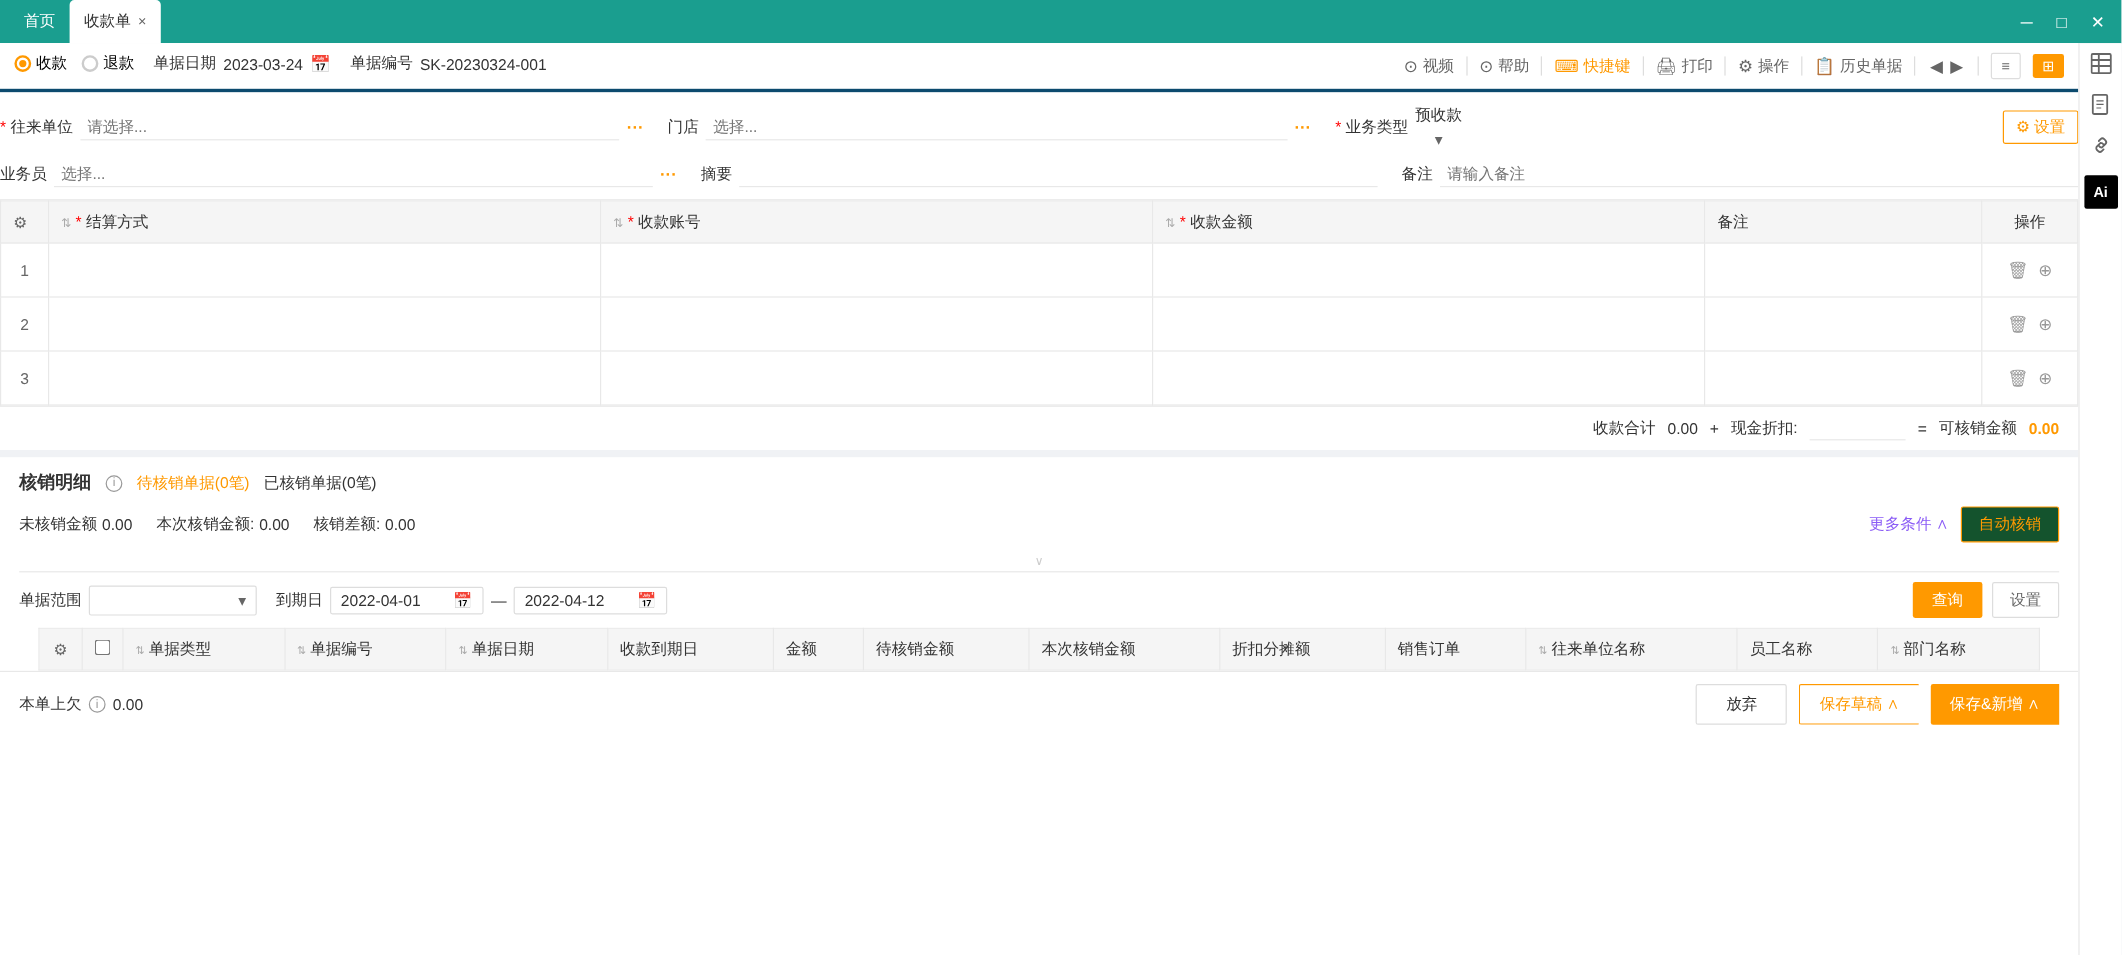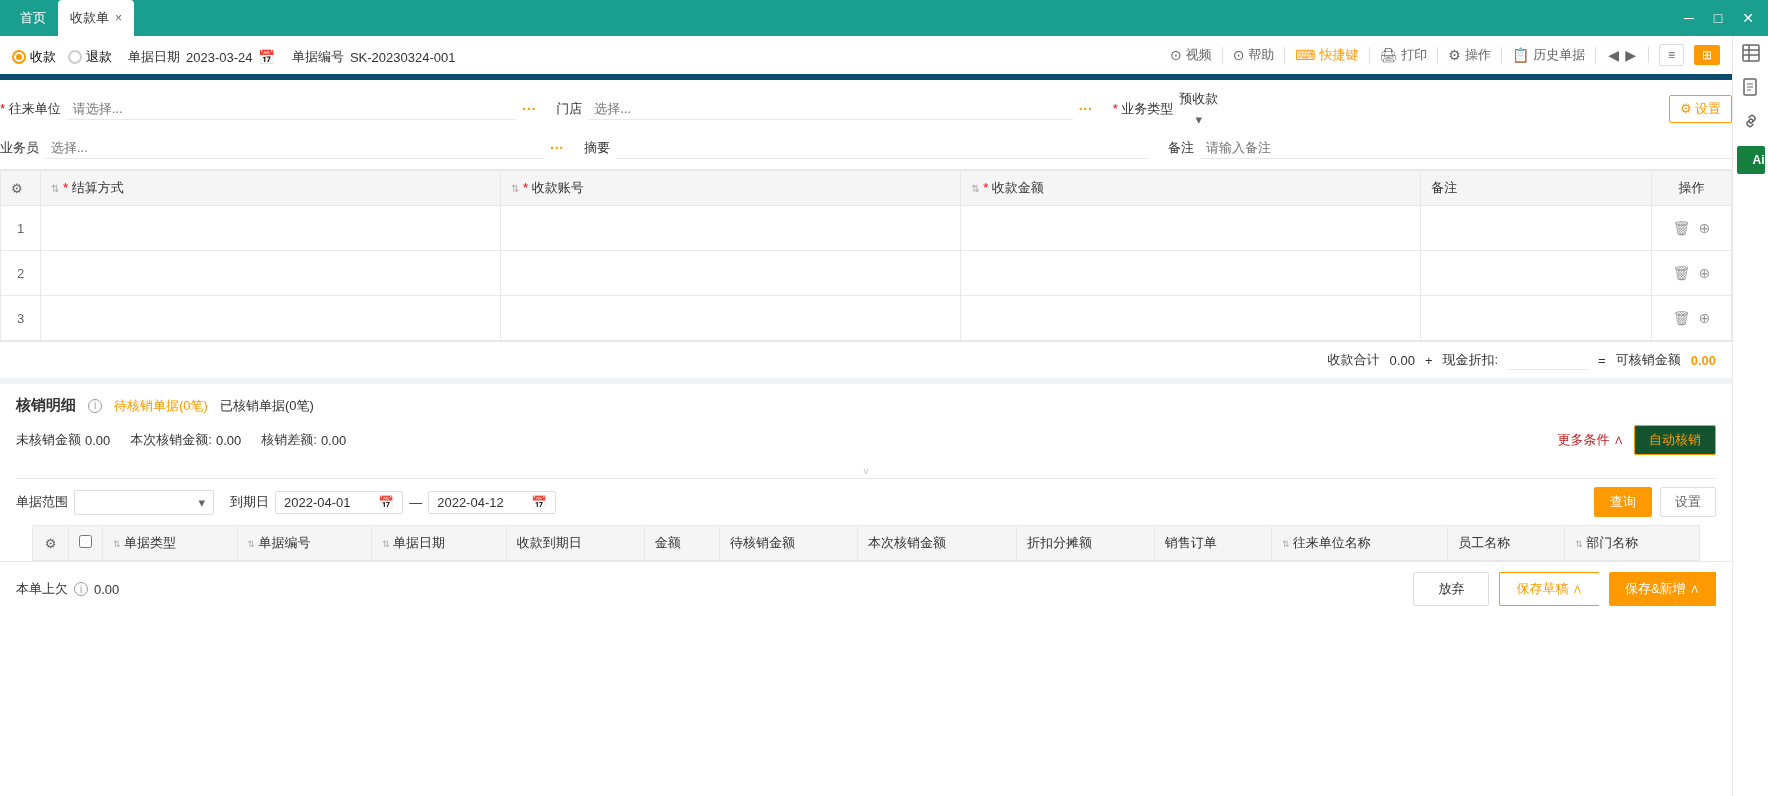--- a/index.html
+++ b/index.html
@@ -54,23 +54,23 @@
     .main-content {
       background: #fff;
       height: calc(796px - 36px);
       display: flex;
       flex-direction: column;
     }
 
     
     .toolbar {
       display: flex;
-      align-items: flex-end;
+      align-items: flex-start;
       padding: 8px 12px;
-      border-bottom: 6px solid #0c4a6e;
+      border-bottom: 3px solid #0c4a6e;
       background: #fff;
       gap: 16px;
     }
     .radio-group {
       display: flex;
       gap: 12px;
       align-items: center;
     }
     .radio-item {
       display: flex;
@@ -358,21 +358,21 @@
       align-items: center;
       gap: 4px;
       border: 1px solid #ddd;
       border-radius: 2px;
       padding: 4px 8px;
       min-width: 140px;
       cursor: pointer;
     }
     .filter-select-val { flex: 1; color: #999; font-size: 13px; }
     .filter-arrow { color: #666; }
-    .filter-more { color: #b91c1c; cursor: pointer; font-size: 13px; }
+    .filter-more { color: #8b5cf6; cursor: pointer; font-size: 13px; }
     .btn-auto { background: #14532d; border: 1px solid #f90; color: #f90; border-radius: 2px; padding: 5px 14px; cursor: pointer; font-size: 13px; }
     .btn-query { background: #f90; border: none; color: #fff; border-radius: 2px; padding: 5px 16px; cursor: pointer; font-size: 13px; }
     .btn-setting { background: #fff; border: 1px solid #ddd; color: #666; border-radius: 2px; padding: 5px 14px; cursor: pointer; font-size: 13px; }
     .date-range {
       display: flex;
       align-items: center;
       gap: 6px;
     }
     .date-input-wrap {
       display: flex;
@@ -445,27 +445,26 @@
     }
     .sidebar-icon {
       color: #666;
       cursor: pointer;
       font-size: 16px;
       display: flex;
       align-items: center;
       justify-content: center;
     }
     .sidebar-icon.orange-bg {
-      background: #15803d;
+      background: #000000;
       color: #fff;
       width: 28px;
       height: 28px;
       border-radius: 2px;
       font-size: 13px;
-      justify-content: flex-end;
     }
     
     
     .table-container {
       position: relative;
     }
   </style>
 </head>
 <body>
 

